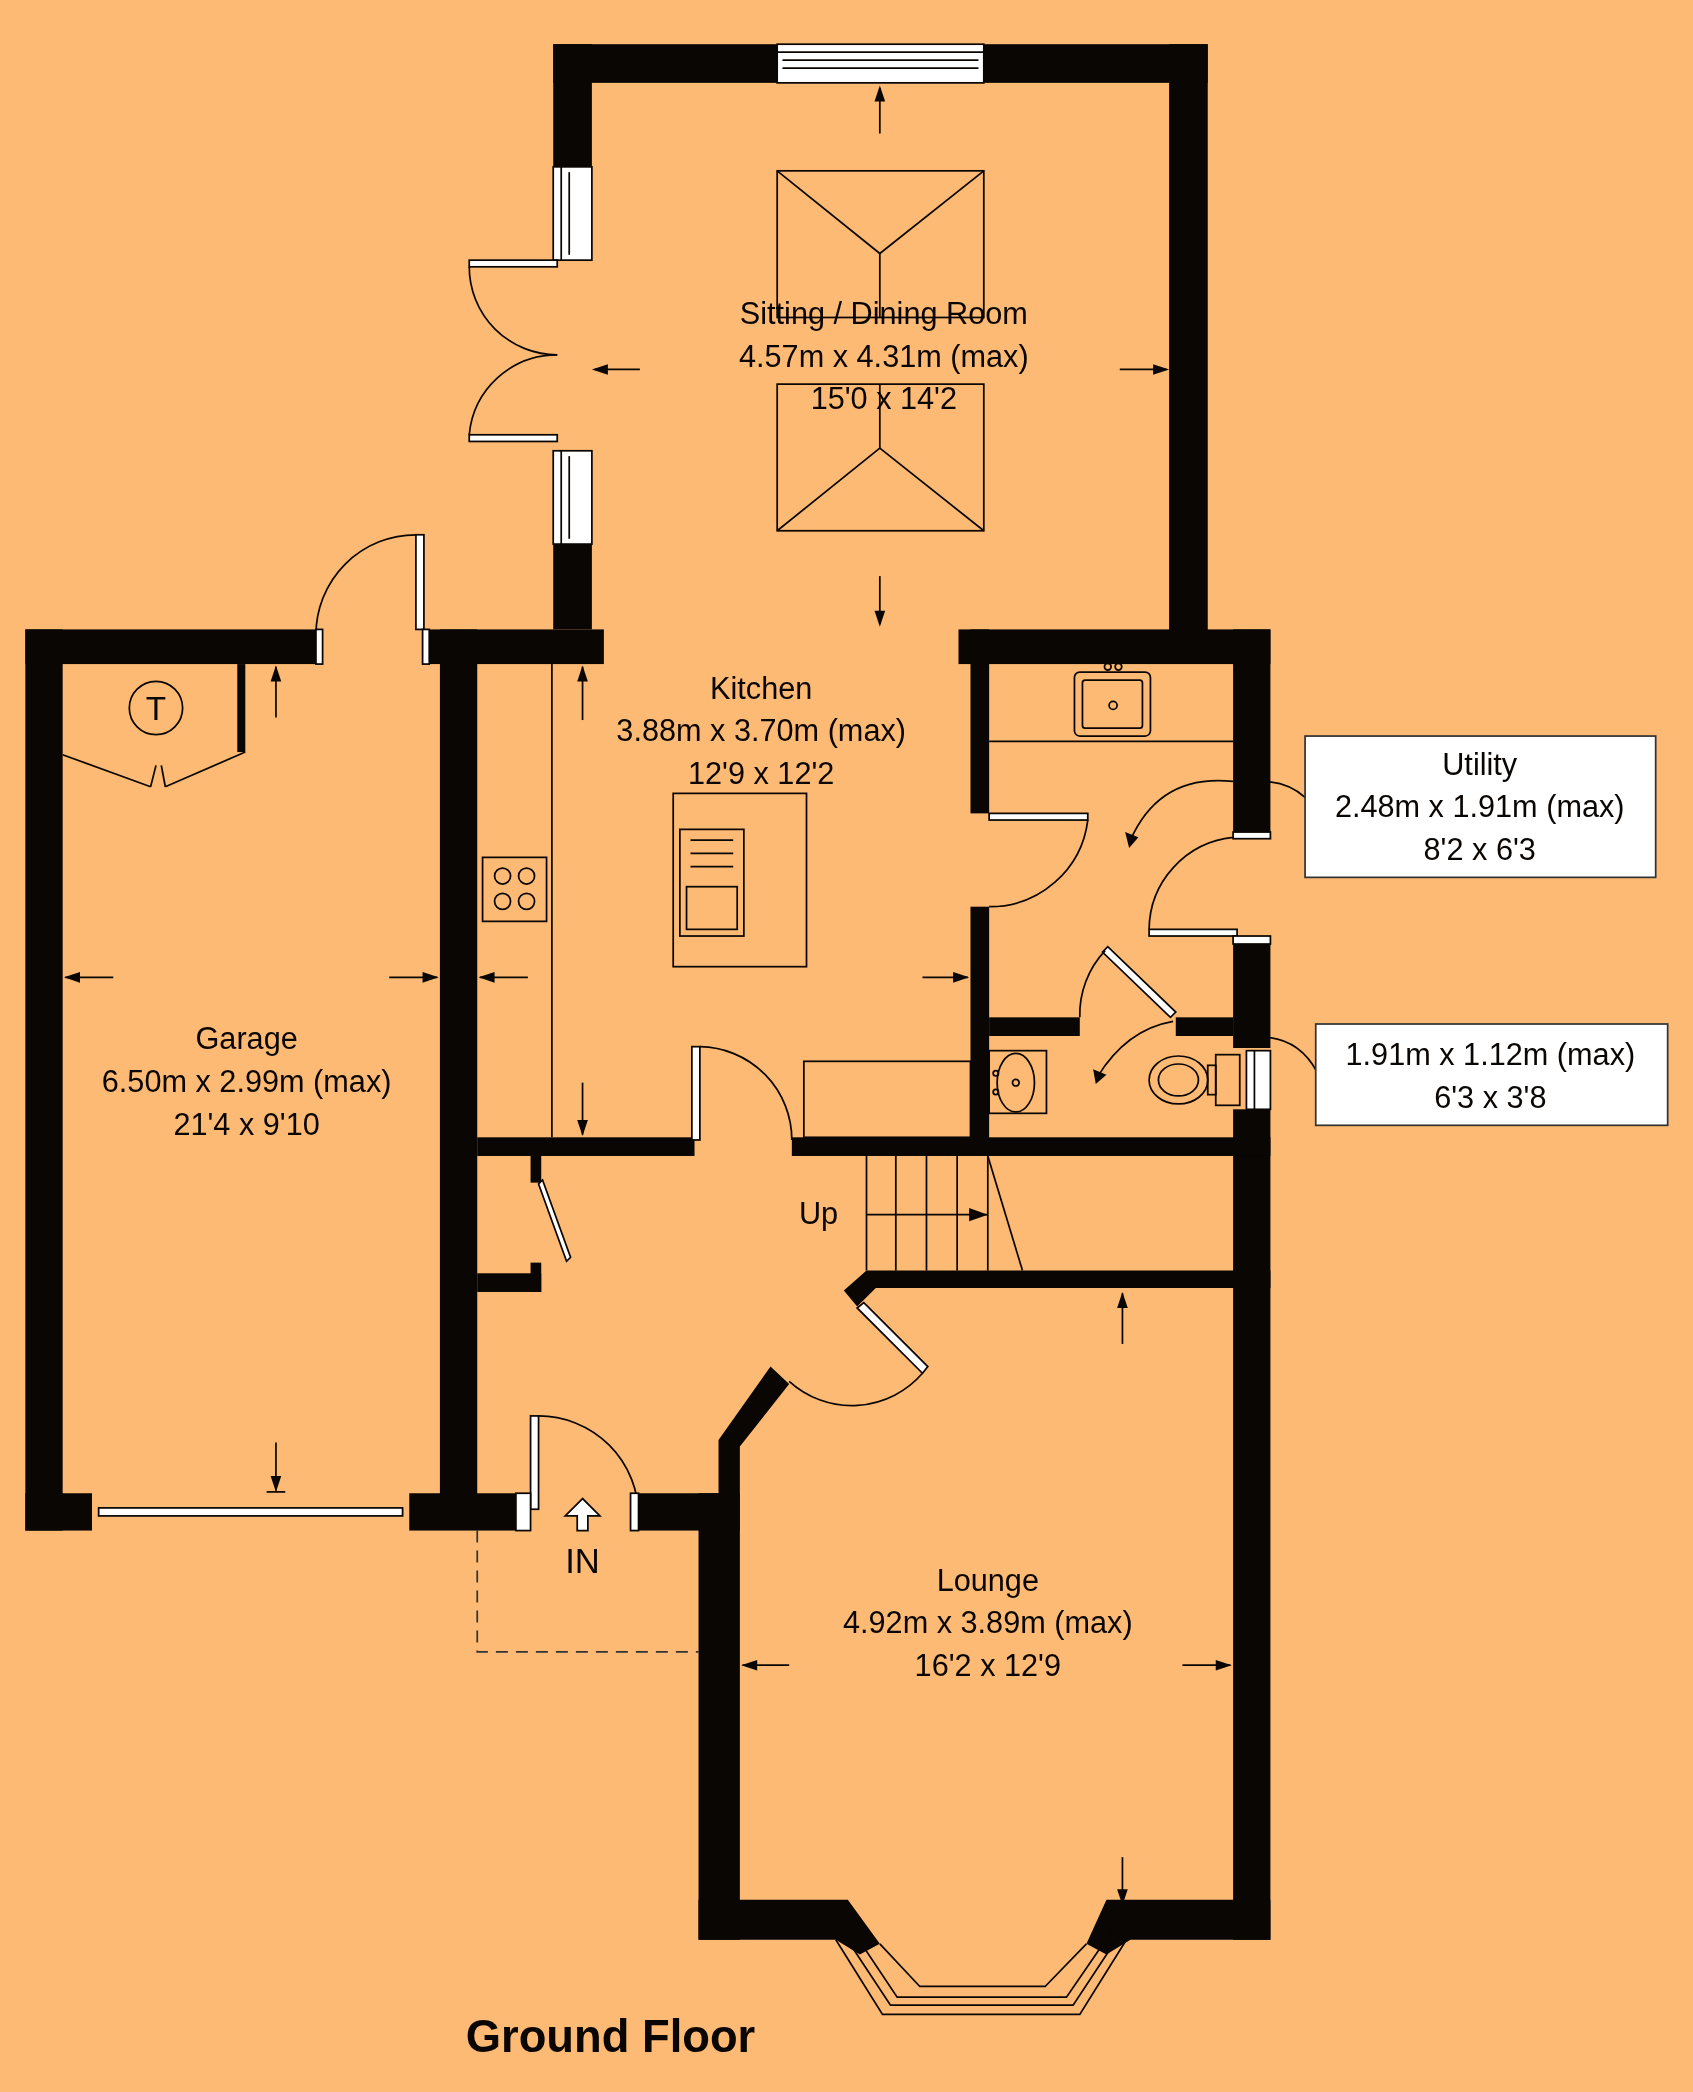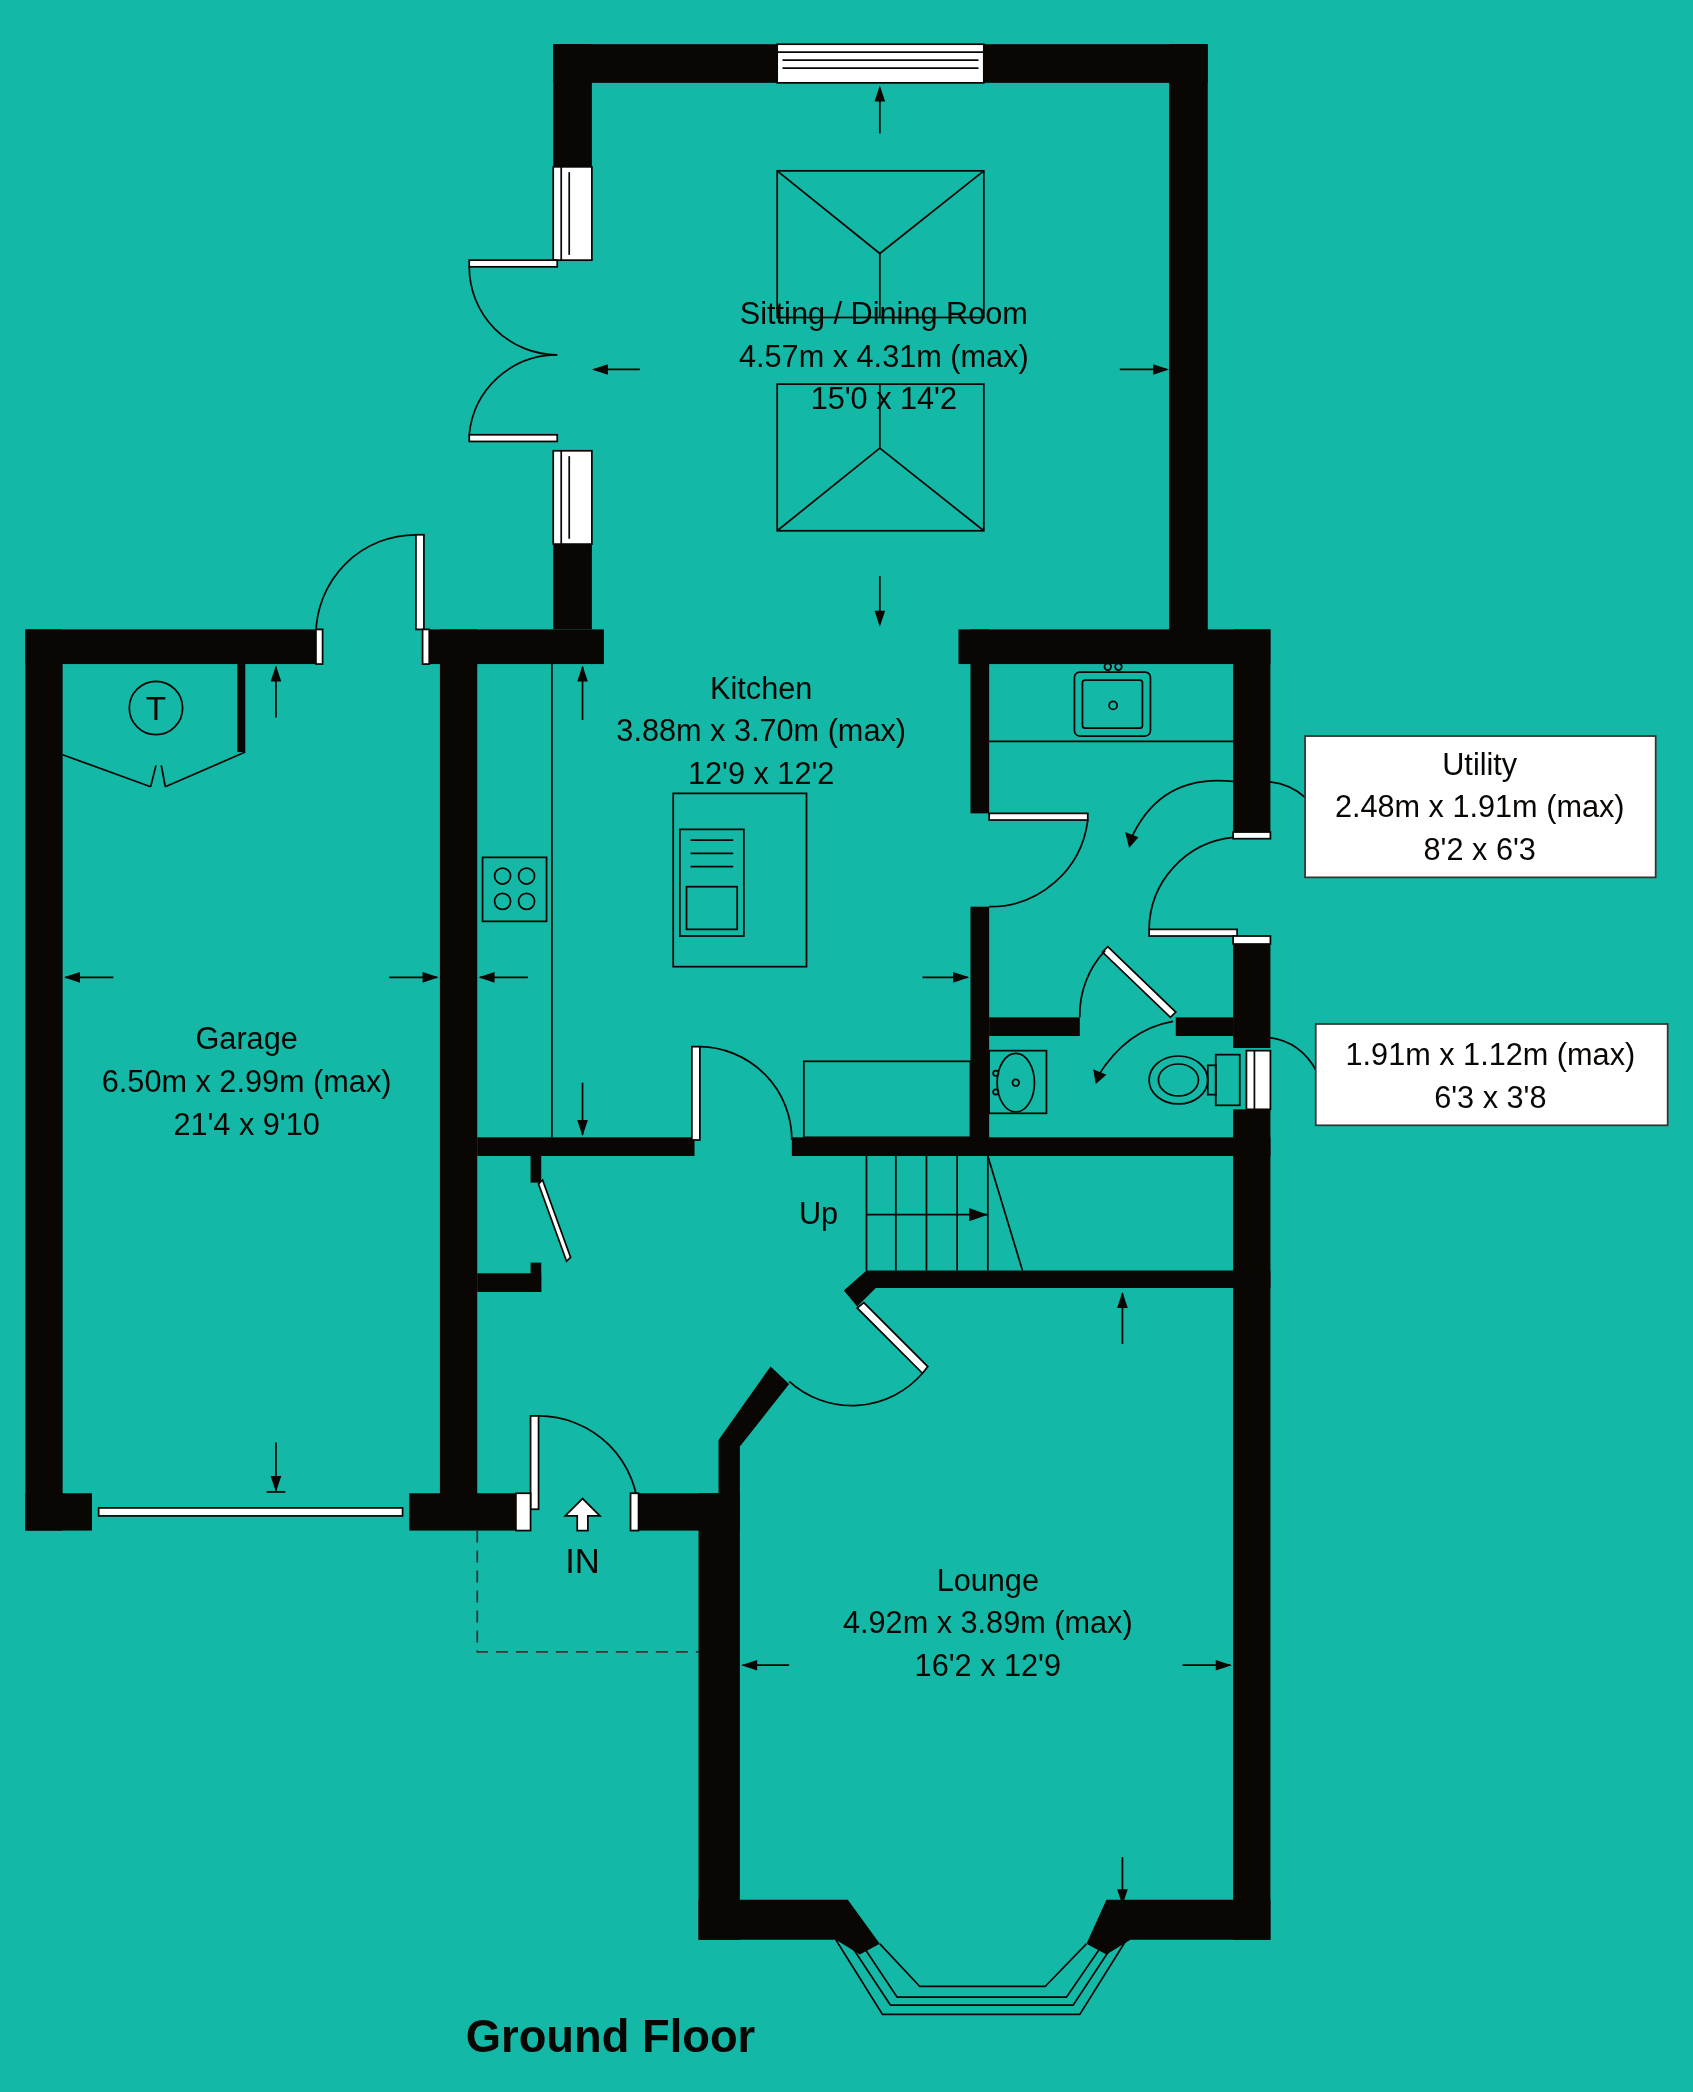--- a/index.html
+++ b/index.html
@@ -1,16 +1,16 @@
 <!DOCTYPE html>
 <html><head>
 <meta charset="utf-8">
 <style>
   html, body { margin: 0; padding: 0; background: #ffffff; }
-  #plan-wrap { position: relative; width: 1693px; height: 2092px; overflow: hidden; background: #14b8a6; }
+  #plan-wrap { position: relative; width: 1693px; height: 2092px; overflow: hidden; background: #fdba74; }
   svg#plan { position: absolute; left: 0; top: 0; width: 1693px; height: 2092px; }
   .wall { fill: #0a0603; }
   .thin { fill: none; stroke: #0a0603; stroke-width: 1.3; }
   .thinw { fill: #ffffff; stroke: #0a0603; stroke-width: 1.3; }
   .arrowline { stroke: #0a0603; stroke-width: 1.3; fill: none; }
   .arrowhead { fill: #0a0603; }
   .lbl { font-family: "Liberation Sans", sans-serif; font-size: 23px; fill: #0a0603; text-anchor: middle; }
   .title { font-family: "Liberation Sans", sans-serif; font-size: 34px; font-weight: bold; fill: #0a0603; text-anchor: middle; }
   .label-box { fill: #ffffff; stroke: #333333; stroke-width: 1.3; }
   .dash { fill: none; stroke: #333; stroke-width: 1.3; stroke-dasharray: 9 6; }

